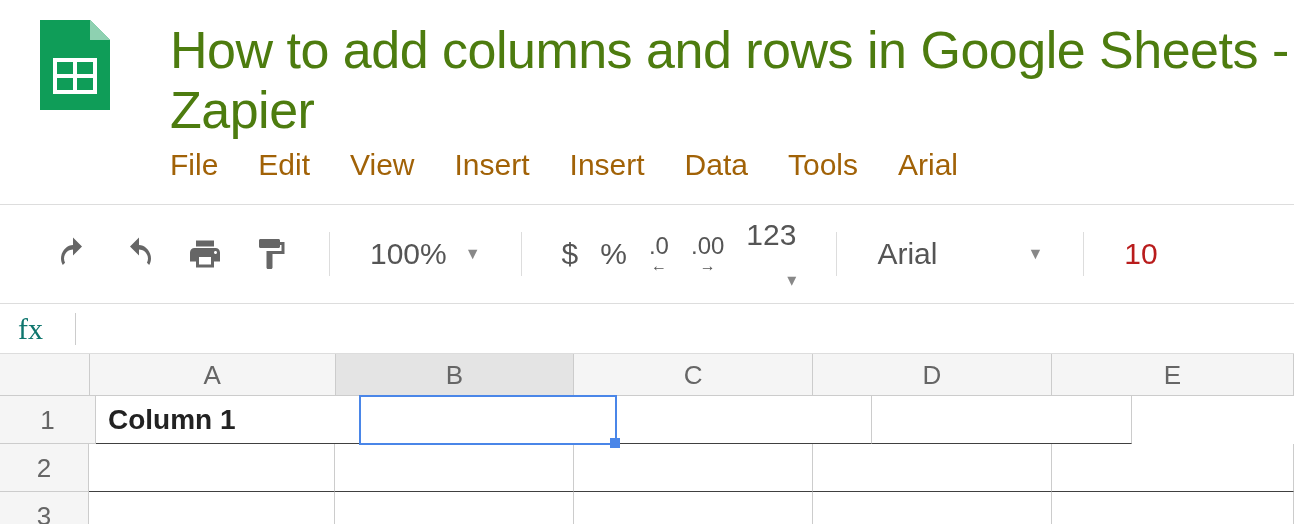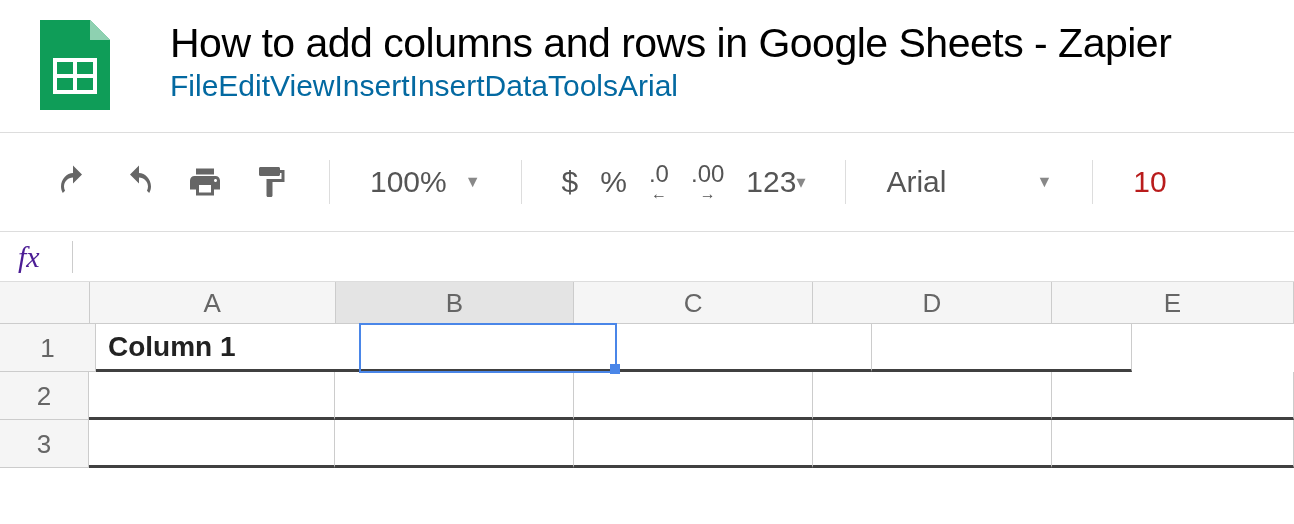--- a/index.html
+++ b/index.html
@@ -2,51 +2,51 @@
 <html><head>
 <meta charset="utf-8">
 <style>
 * { box-sizing: border-box; margin: 0; padding: 0; }
 body { font-family: Arial, sans-serif; background: #fff; width: 1294px; height: 524px; overflow: hidden; color: #333; }
 
 .header { display: flex; align-items: flex-start; padding: 20px 0 0 40px; }
 .doc-icon { width: 70px; height: 90px; margin-right: 60px; position: relative; }
 .doc-icon svg { width: 100%; height: 100%; }
 .title-area { flex: 1; }
-.title { font-size: 41px; color: #000000; font-weight: 400; letter-spacing: -0.5px; margin-bottom: 2px; }
-.menubar { display: flex; font-size: 30px; color: #0369a1; }
+.title { font-size: 52px; color: #4d7c0f; font-weight: 400; letter-spacing: -0.5px; margin-bottom: 8px; }
+.menubar { display: flex; gap: 40px; font-size: 30px; color: #a16207; }
 .menu-item { cursor: pointer; }
 
 .toolbar { display: flex; align-items: center; border-top: 1px solid #ddd; border-bottom: 1px solid #ddd; margin-top: 22px; height: 100px; padding: 0 40px 0 55px; gap: 30px; }
 .tb-group { display: flex; align-items: center; gap: 30px; }
 .tb-icon { width: 36px; height: 36px; color: #666; cursor: pointer; display: flex; align-items: center; justify-content: center; }
 .tb-icon svg { width: 100%; height: 100%; fill: #666; }
 .tb-sep { width: 1px; height: 44px; background: #ddd; margin: 0 10px; }
 .zoom { font-size: 30px; color: #555; display: flex; align-items: center; gap: 18px; cursor: pointer; }
 .caret { font-size: 16px; color: #888; }
 .num-fmt { display: flex; align-items: center; gap: 22px; }
 .num-icon { font-size: 30px; color: #555; cursor: pointer; }
 .dec-icon { display: flex; flex-direction: column; align-items: center; font-size: 24px; color: #555; cursor: pointer; line-height: 1; }
 .dec-arrow { font-size: 16px; }
 .font-sel { font-size: 30px; color: #555; display: flex; align-items: center; gap: 90px; cursor: pointer; }
 .font-size { font-size: 30px; color: #b91c1c; }
 
 .formula-bar { display: flex; align-items: center; border-bottom: 1px solid #ddd; height: 50px; padding: 0 18px; }
-.fx { font-style: italic; font-family: serif; font-size: 30px; color: #4c1d95; margin-right: 32px; }
+.fx { font-family: serif; font-size: 30px; color: #0f766e; margin-right: 32px; }
 .fx-sep { width: 1px; height: 32px; background: #ccc; }
 .fx-input { flex: 1; height: 100%; border: none; outline: none; font-size: 24px; padding: 0 12px; }
 
 .grid { position: relative; }
 .col-headers { display: flex; height: 42px; }
 .corner { width: 96px; background: #f5f5f5; border-right: 1px solid #ccc; border-bottom: 1px solid #ccc; }
 .col-h { text-align: center; font-size: 26px; color: #666; background: #f5f5f5; border-right: 1px solid #ccc; border-bottom: 1px solid #ccc; line-height: 42px; cursor: pointer; }
 .col-h.selected { background: #e4e4e4; }
 .row { display: flex; height: 48px; }
 .row-h { width: 96px; text-align: center; font-size: 26px; color: #666; background: #f5f5f5; border-right: 1px solid #ccc; border-bottom: 1px solid #ccc; line-height: 48px; cursor: pointer; }
-.cell { border-right: 1px solid #ccc; border-bottom: 3px solid #404040; padding: 0 12px; font-size: 28px; font-weight: bold; color: #222; display: flex; align-items: center; cursor: cell; position: relative; background: #fff; }
+.cell { border-right: 1px solid #ccc; border-bottom: 1px solid #404040; padding: 0 12px; font-size: 28px; font-weight: bold; color: #222; display: flex; align-items: center; cursor: cell; position: relative; background: #fff; }
 .col-A { width: 264px; }
 .col-B { width: 256px; }
 .col-C { width: 256px; }
 .col-D { width: 256px; }
 .col-E { width: 260px; }
 .cell.selected { outline: 2px solid #4a86e8; outline-offset: -1px; z-index: 2; }
 .sel-handle { position: absolute; right: -5px; bottom: -5px; width: 10px; height: 10px; background: #4a86e8; z-index: 3; }
 </style>
 </head>
 <body>
@@ -109,21 +109,21 @@
     <div class="num-icon">$</div>
     <div class="num-icon">%</div>
     <div class="dec-icon">
       <span>.0</span>
       <span class="dec-arrow">←</span>
     </div>
     <div class="dec-icon">
       <span>.00</span>
       <span class="dec-arrow">→</span>
     </div>
-    <div class="num-icon" style="display:flex;align-items:center;gap:0;">
+    <div class="num-icon" style="display:flex;align-items:flex-end;gap:17px;flex-direction:column;">
       <span>123</span>
       <span style="font-size:18px;color:#888;">▾</span>
     </div>
   </div>
   <div class="tb-sep"></div>
   <div class="font-sel">
     <span>Arial</span>
     <span class="caret">▼</span>
   </div>
   <div class="tb-sep"></div>

